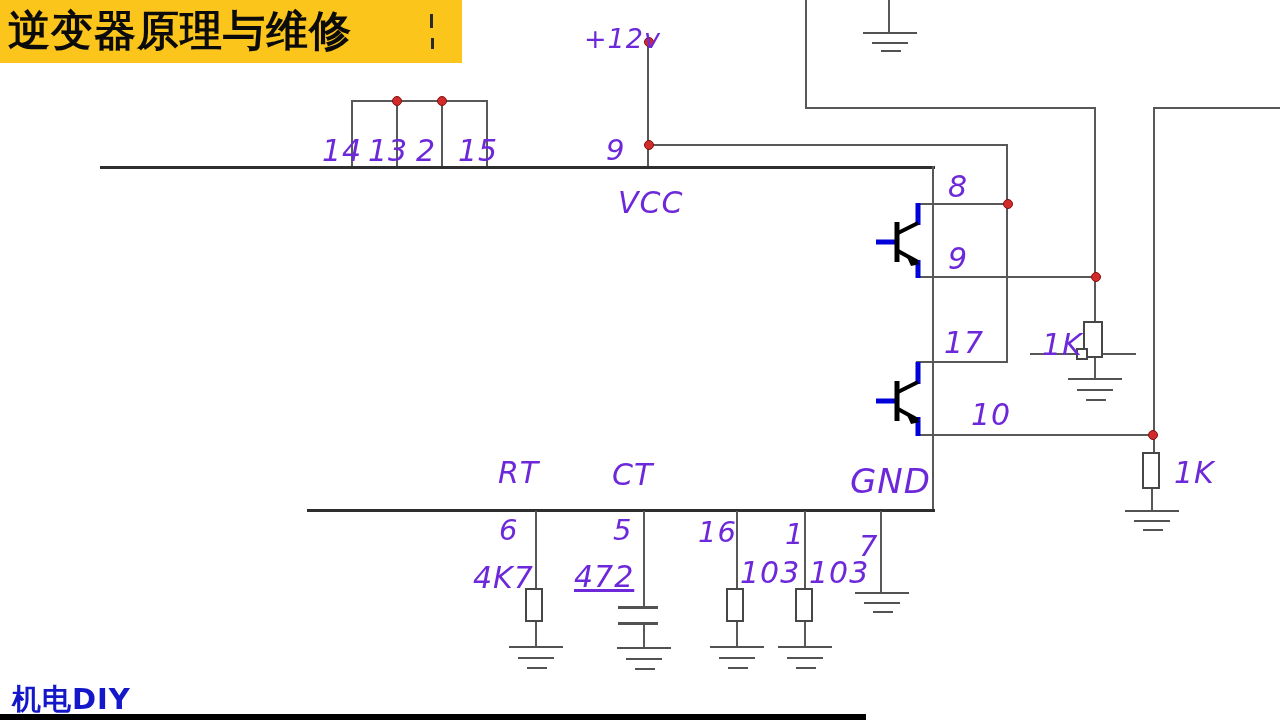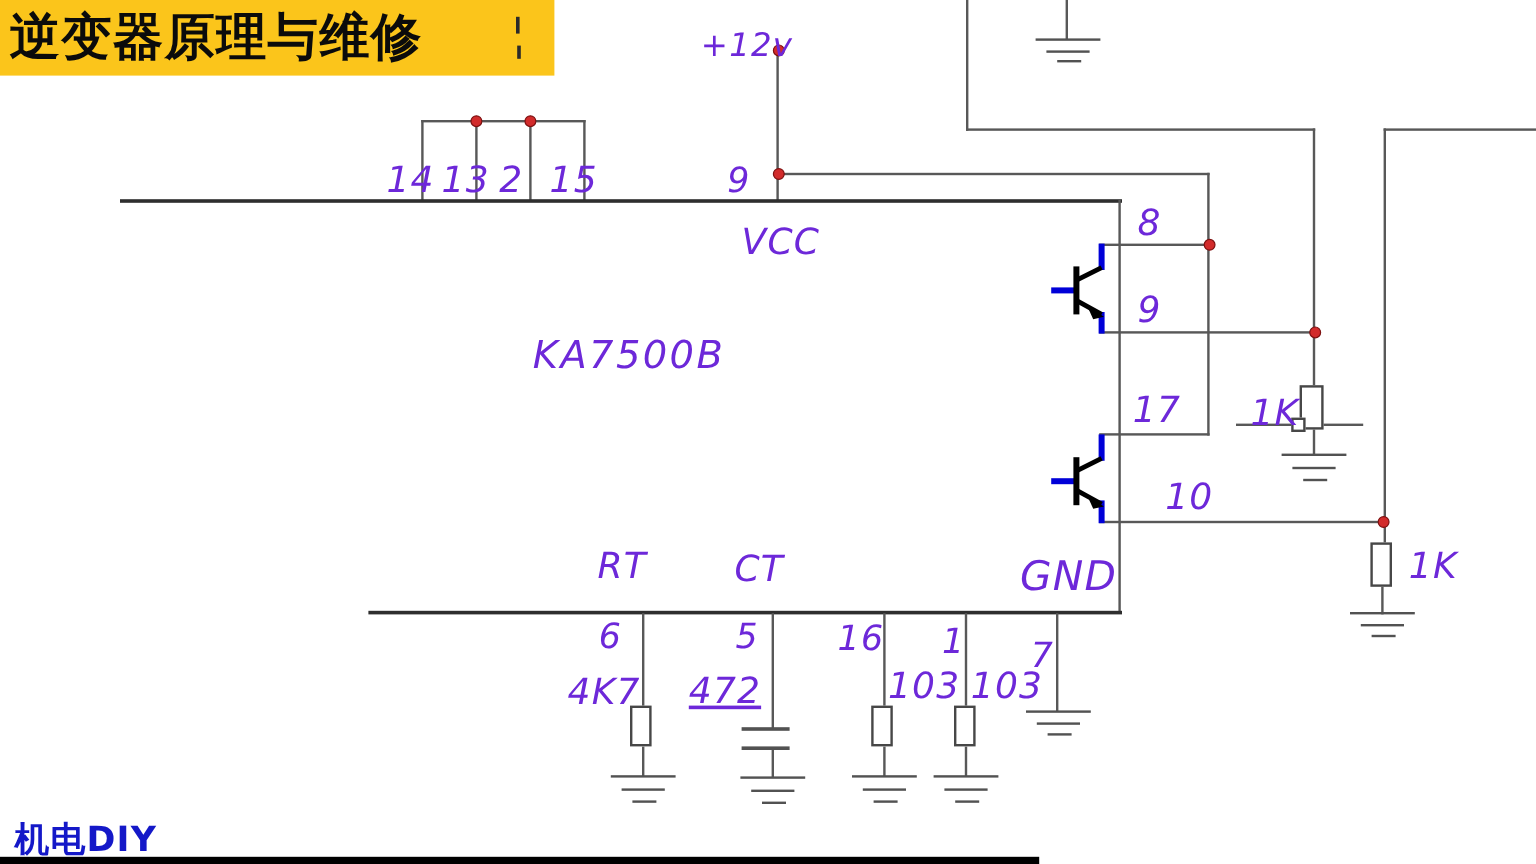--- a/index.html
+++ b/index.html
@@ -142,21 +142,20 @@
   <div class="plate" style="left:1134px;top:520px;width:36px;height:2px;"></div>
   <div class="plate" style="left:1143px;top:529px;width:20px;height:2px;"></div>
 
   <div class="lbl" style="left:584px;top:25px;font-size:27px;">+12v</div>
   <div class="lbl" style="left:606px;top:136px;font-size:29px;">9</div>
   <div class="lbl" style="left:322px;top:136px;font-size:30px;">14</div>
   <div class="lbl" style="left:368px;top:136px;font-size:30px;">13</div>
   <div class="lbl" style="left:416px;top:136px;font-size:30px;">2</div>
   <div class="lbl" style="left:458px;top:136px;font-size:30px;">15</div>
   <div class="lbl" style="left:618px;top:188px;font-size:30px;">VCC</div>
-  <div class="lbl" style="left:444px;top:280px;font-size:32px;letter-spacing:2px;">KA7500B</div>
   <div class="lbl" style="left:948px;top:172px;font-size:30px;">8</div>
   <div class="lbl" style="left:948px;top:244px;font-size:30px;">9</div>
   <div class="lbl" style="left:944px;top:328px;font-size:30px;">17</div>
   <div class="lbl" style="left:942px;top:400px;font-size:30px;margin-left:29px;">10</div>
   <div class="lbl" style="left:498px;top:458px;font-size:30px;">RT</div>
   <div class="lbl" style="left:612px;top:460px;font-size:30px;">CT</div>
   <div class="lbl" style="left:850px;top:464px;font-size:34px;">GND</div>
   <div class="lbl" style="left:499px;top:516px;font-size:29px;">6</div>
   <div class="lbl" style="left:613px;top:516px;font-size:29px;">5</div>
   <div class="lbl" style="left:698px;top:518px;font-size:29px;">16</div>

